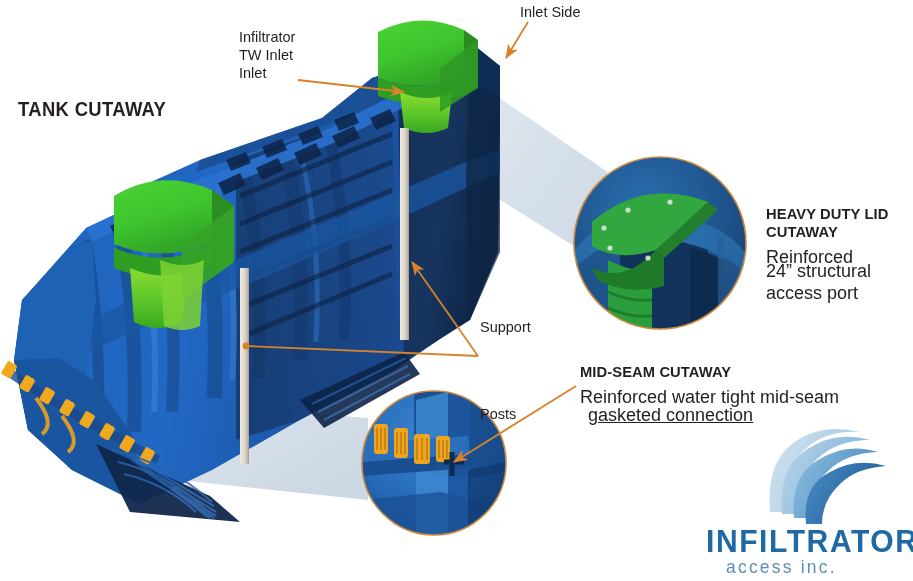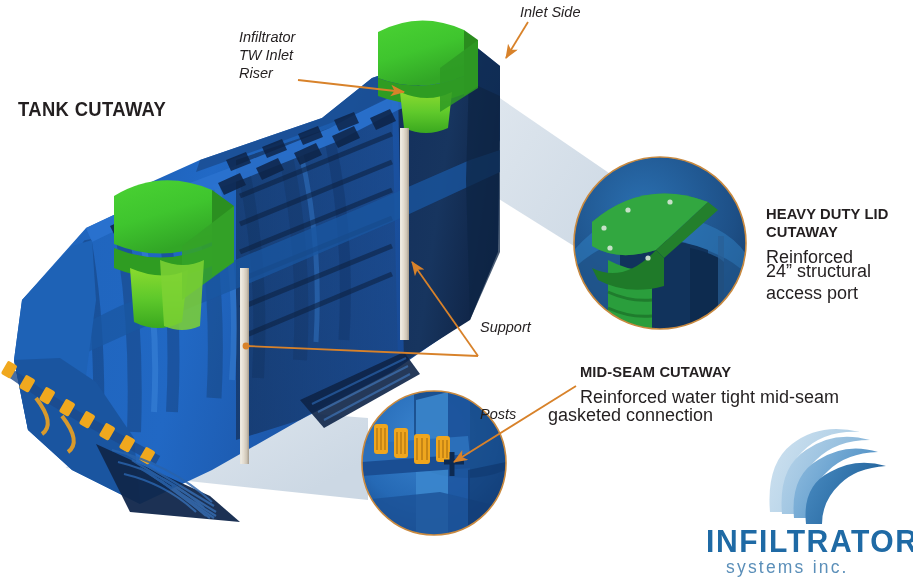--- a/index.html
+++ b/index.html
@@ -37,21 +37,20 @@
     font-size: 20px;
     letter-spacing: 0.4px;
     font-stretch: condensed;
     transform: scaleX(0.92);
     transform-origin: left center;
   }
   .callout-label {
     font-size: 14.5px;
     color: #231f20;
     line-height: 1.26;
-    font-style: italic;
   }
   .detail-head {
     font-weight: bold;
     font-size: 15.5px;
     letter-spacing: 0.1px;
     line-height: 1.16;
     transform: scaleX(0.95);
     transform-origin: left top;
   }
   .detail-body {
@@ -386,33 +385,33 @@
       <path d="M782 514 q-4 -46 24 -64 q28 -20 64 -10 q-34 0 -54 20 q-22 20 -20 54 Z" fill="url(#gArc2)"></path>
       <path d="M794 518 q-4 -42 24 -58 q28 -18 60 -8 q-32 1 -50 19 q-20 18 -20 47 Z" fill="url(#gArc3)"></path>
       <path d="M806 524 q-4 -38 24 -52 q26 -15 56 -6 q-30 2 -46 18 q-18 17 -18 40 Z" fill="url(#gArc4)"></path>
     </g>
   </svg>
 
   <div class="txt title-main" style="left:18px; top:98px;">TANK CUTAWAY</div>
 
   <div class="txt callout-label" style="left:239px; top:28px;">Infiltrator</div>
   <div class="txt callout-label" style="left:239px; top:46px;">TW Inlet</div>
-  <div class="txt callout-label" style="left:239px; top:64px;">Riser</div>
+  <div class="txt callout-label" style="left:239px; top:64px;">Inlet</div>
 
   <div class="txt callout-label" style="left:520px; top:3px;">Inlet Side</div>
 
   <div class="txt callout-label" style="left:480px; top:318px;">Support</div>
   <div class="txt callout-label" style="left:480px; top:364px;margin-top:41px;">Posts</div>
 
   <div class="txt detail-head" style="left:766px; top:205px;">HEAVY DUTY LID</div>
   <div class="txt detail-head" style="left:766px; top:223px;">CUTAWAY</div>
   <div class="txt detail-body" style="left:766px; top:246px;">Reinforced</div>
   <div class="txt detail-body" style="left:766px; top:260px;">24” structural</div>
   <div class="txt detail-body" style="left:766px; top:282px;text-align:right;">access port</div>
 
   <div class="txt detail-head" style="left:580px; top:363px;">MID-SEAM CUTAWAY</div>
   <div class="txt detail-body" style="left:580px; top:386px;">Reinforced water tight mid-seam</div>
-  <div class="txt detail-body" style="left:548px; top:404px;">gasketed connection</div>
+  <div class="txt detail-body" style="left:588px; top:404px;text-decoration:underline;">gasketed connection</div>
 
   <div class="txt logo-word" style="left:706px; top:524px;"><span>INFILTRATOR</span></div>
-  <div class="txt logo-sub" style="left:726px; top:557px;">systems inc.</div>
+  <div class="txt logo-sub" style="left:726px; top:557px;">access inc.</div>
 
 </div>
 
 </body></html>

